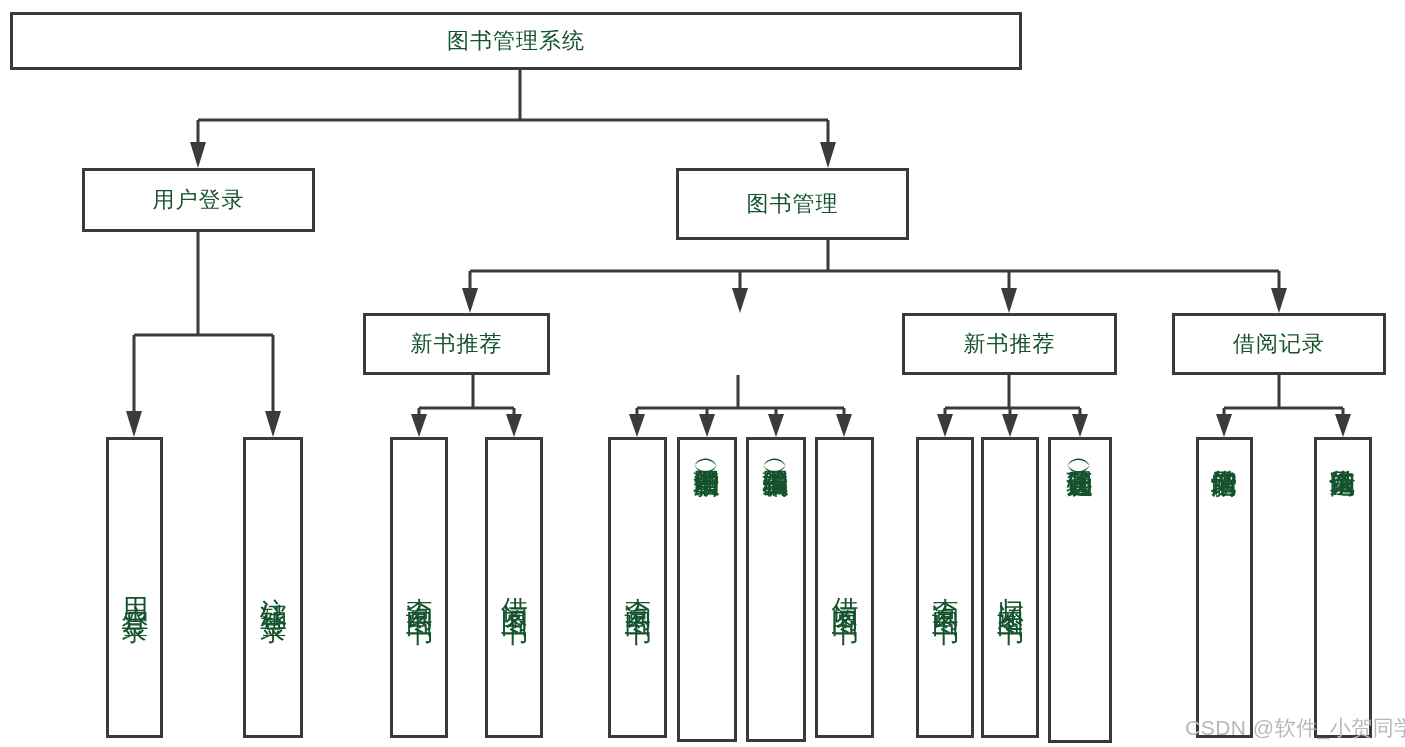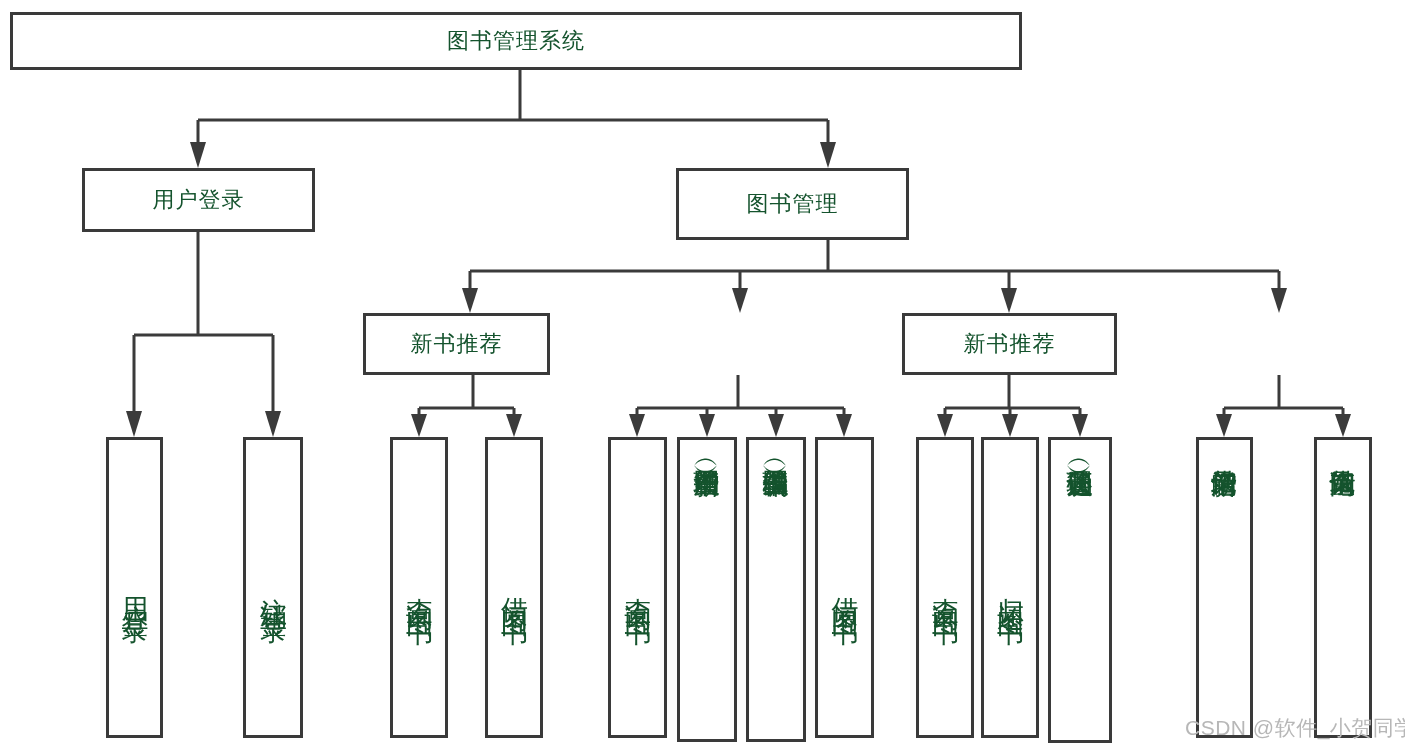--- a/index.html
+++ b/index.html
@@ -129,20 +129,21 @@
     </g>
   </svg>
 
   <div class="box h-box root-box" style="left:10px; top:12px; width:1012px; height:58px;">图书管理系统</div>
 
   <div class="box h-box" style="left:82px; top:168px; width:233px; height:64px;">用户登录</div>
   <div class="box h-box" style="left:676px; top:168px; width:233px; height:72px;">图书管理</div>
 
   <div class="box h-box" style="left:363px; top:313px; width:187px; height:62px;">新书推荐</div>
   <div class="box h-box" style="left:902px; top:313px; width:215px; height:62px;">新书推荐</div>
+  <div class="box h-box" style="left:1172px; top:313px; width:214px; height:62px;">借阅记录</div>
 
   <div class="box v-box" style="left:106px; top:437px; width:57px; height:301px;">用户登录</div>
   <div class="box v-box" style="left:243px; top:437px; width:60px; height:301px;">注销登录</div>
 
   <div class="box v-box" style="left:390px; top:437px; width:58px; height:301px;">查询图书</div>
   <div class="box v-box" style="left:485px; top:437px; width:58px; height:301px;">借阅图书</div>
 
   <div class="box v-box" style="left:608px; top:437px; width:59px; height:301px;">查询图书</div>
   <div class="box v-box long" style="left:677px; top:437px; width:60px; height:305px;">新增图书（管理员）</div>
   <div class="box v-box long" style="left:746px; top:437px; width:60px; height:305px;">编辑图书（管理员）</div>

